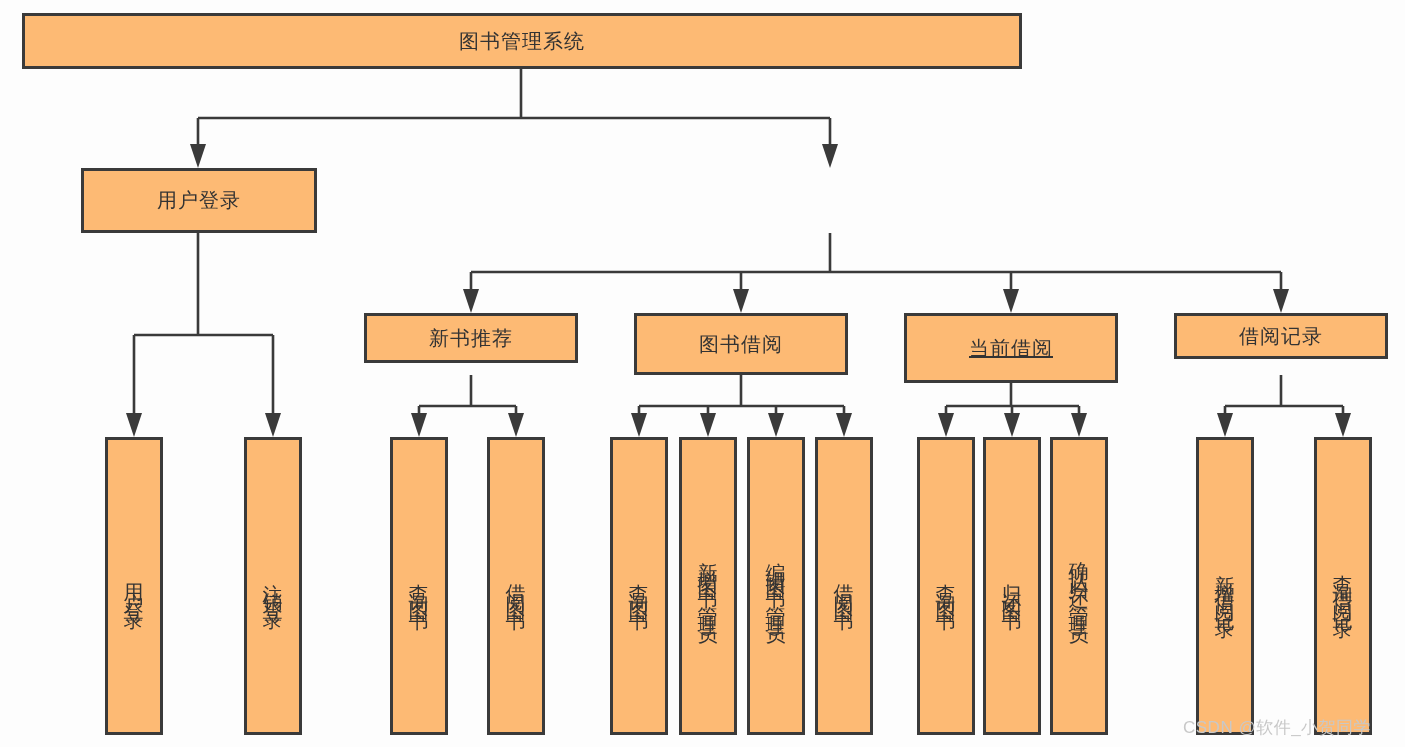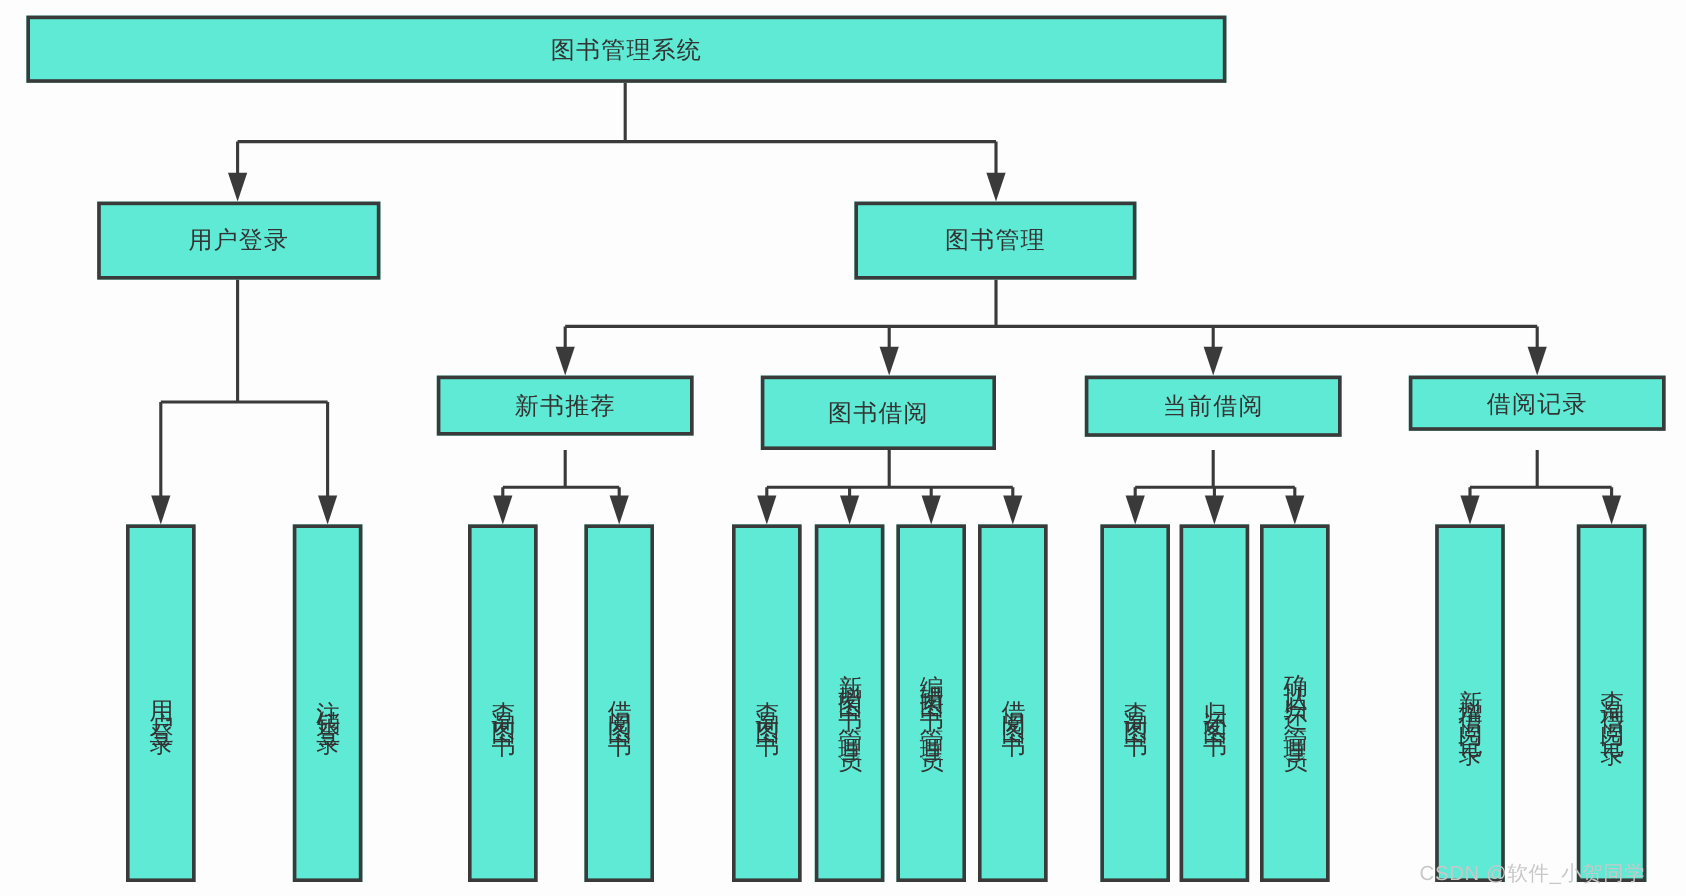--- a/index.html
+++ b/index.html
@@ -19,21 +19,21 @@
   svg.connectors{
     position:absolute;left:0;top:0;width:1405px;height:747px;
     display:block;
   }
   svg.connectors path{stroke:var(--line);stroke-width:2.6;fill:none;}
   svg.connectors polygon{fill:var(--line);stroke:none;}
   .node{
     position:absolute;
     box-sizing:border-box;
     border:3px solid var(--line);
-    background:#5eead4;
+    background:#fdba74;
     display:flex;align-items:center;justify-content:center;
     color:var(--text);
     font-size:20px;
     letter-spacing:1px;
     text-align:center;
   }
   .node.leaf{
     font-size:20px;
   }
   .node.leaf .vtext{
@@ -43,22 +43,22 @@
     line-height:1;
     max-height:286px;
   }
   
   .n-root{left:22px;top:13px;width:1000px;height:56px;}
   
   .n-user-login{left:81px;top:168px;width:236px;height:65px;}
   .n-book-mgmt{left:712px;top:168px;width:235px;height:65px;}
   
   .n-recommend{left:364px;top:313px;width:214px;height:50px;}
-  .n-borrow{left:634px;top:313px;width:196px;height:62px;}
-  .n-current{left:904px;top:313px;width:214px;height:51px;}
+  .n-borrow{left:634px;top:313px;width:214px;height:62px;}
+  .n-current{left:904px;top:313px;width:214px;height:70px;text-decoration:underline;}
   .n-records{left:1174px;top:313px;width:214px;height:46px;}
   
   .leaf{top:437px;width:58px;height:298px;}
   .l-login-1{left:105px;}
   .l-login-2{left:244px;}
   .l-rec-1{left:390px;}
   .l-rec-2{left:487px;}
   .l-bor-1{left:610px;}
   .l-bor-2{left:679px;}
   .l-bor-3{left:747px;}
@@ -115,21 +115,20 @@
     <polygon points="1071,413 1087,413 1079,437"></polygon>
 
     <path d="M1281 375 V406 M1225 406 H1343 M1225 406 V420 M1343 406 V420"></path>
     <polygon points="1217,413 1233,413 1225,437"></polygon>
     <polygon points="1335,413 1351,413 1343,437"></polygon>
   </svg>
 
   <div class="node n-root">图书管理系统</div>
 
   <div class="node n-user-login">用户登录</div>
-  <div class="node n-book-mgmt">图书管理</div>
 
   <div class="node n-recommend">新书推荐</div>
   <div class="node n-borrow">图书借阅</div>
   <div class="node n-current">当前借阅</div>
   <div class="node n-records">借阅记录</div>
 
   <div class="node leaf l-login-1">
     <span class="vtext">用户登录</span>
   </div>
   <div class="node leaf l-login-2">

